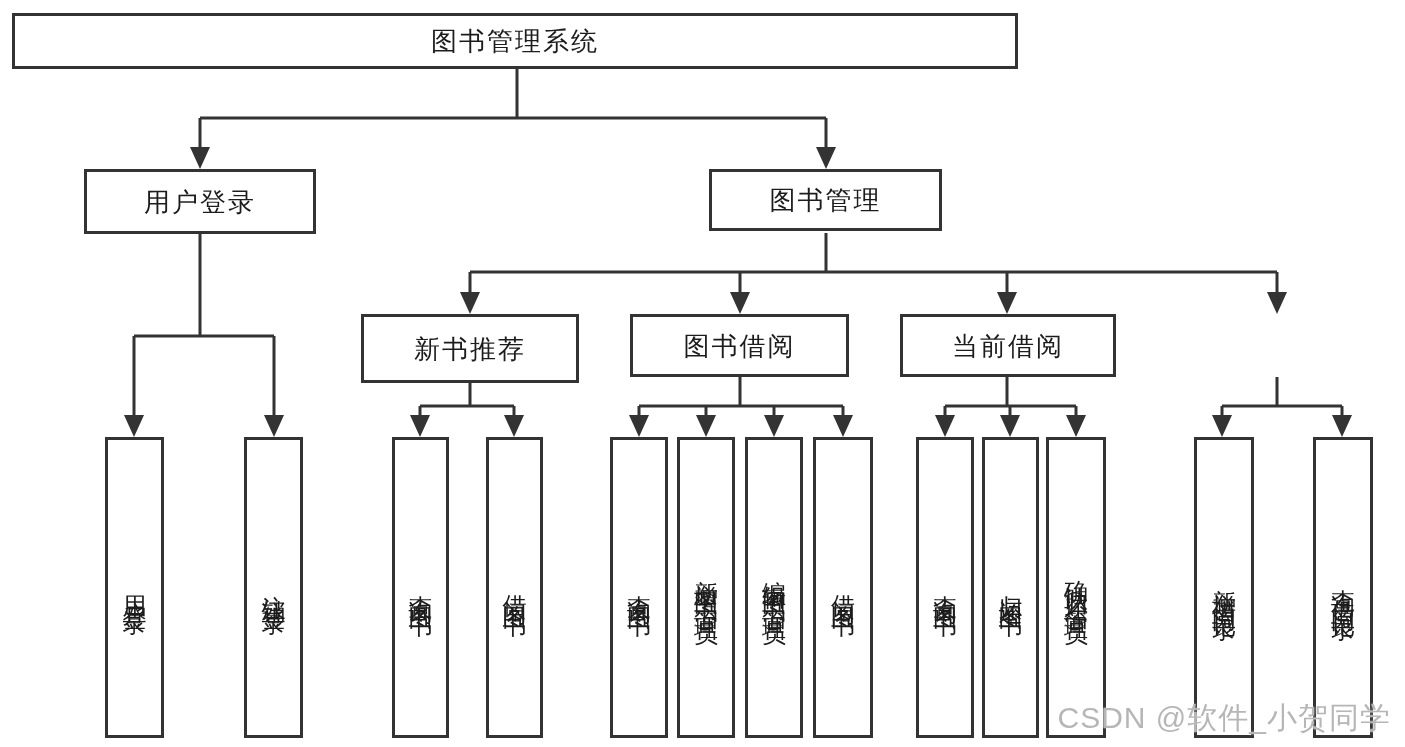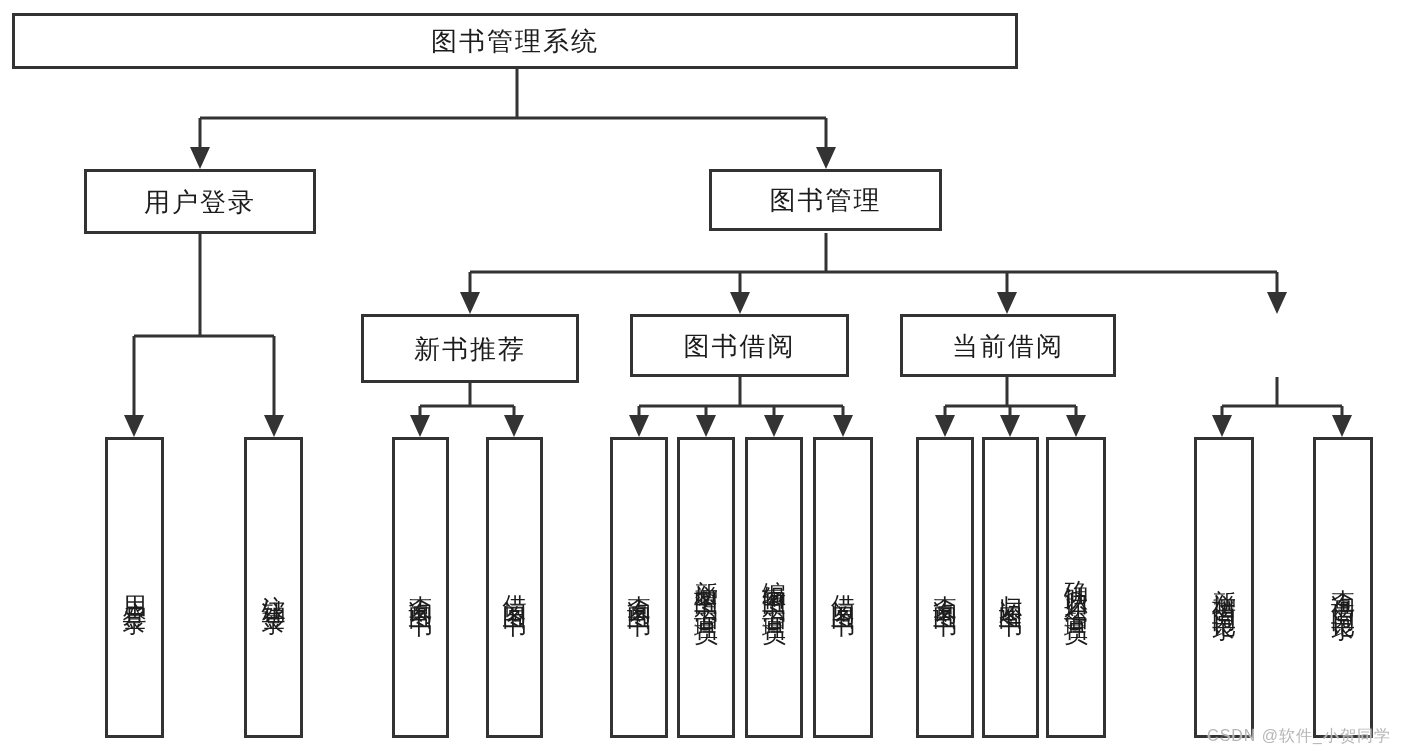--- a/index.html
+++ b/index.html
@@ -37,22 +37,22 @@
   .node.v {
     writing-mode: vertical-rl;
     text-orientation: mixed;
     letter-spacing: 6px;
     font-size: 24px;
     white-space: normal;
   }
   #watermark {
     position: absolute;
     right: 14px;
-    bottom: 0;
-    font-size: 16px;
+    bottom: 8px;
+    font-size: 30px;
     color: #b6b6b6;
     letter-spacing: 1px;
     text-shadow: 0 0 2px #ffffff;
     z-index: 10;
     white-space: nowrap;
   }
 </style>
 </head>
 <body>
 

